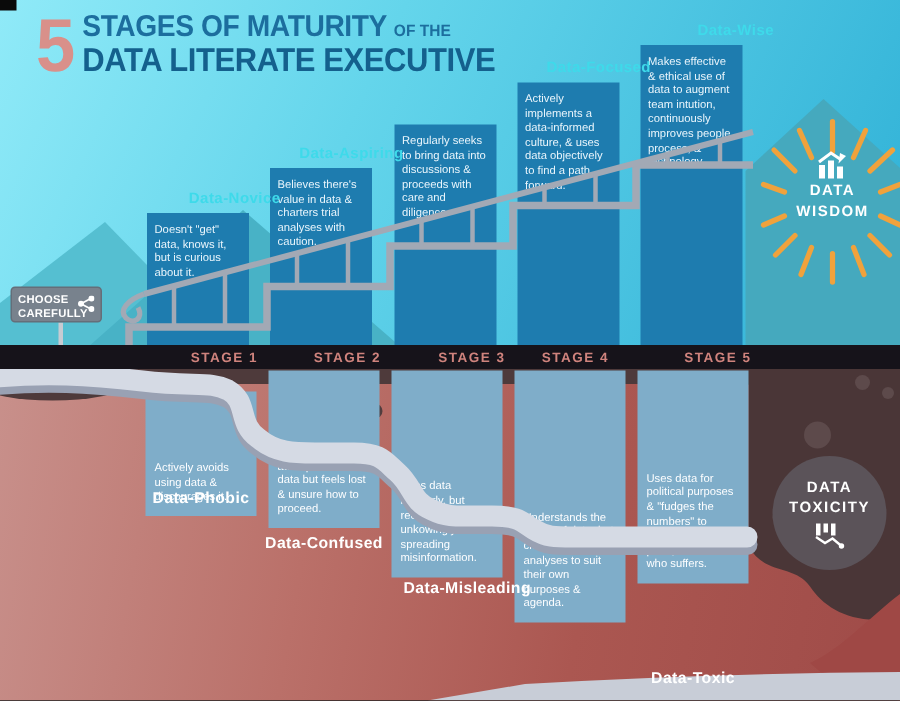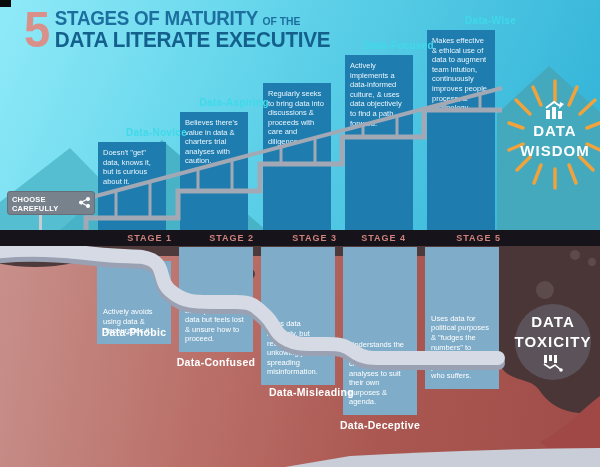--- a/index.html
+++ b/index.html
@@ -30,26 +30,26 @@
     color:var(--stage-label);letter-spacing:1px;}
   
   #under{left:0;top:246px;width:600px;height:221px;
     background:linear-gradient(100deg,#C8908B 0%,#BA7069 35%,#AB5751 65%,#9F4B48 100%);}
   .ubox{position:absolute;width:74px;background:var(--under-box-blue);
     display:flex;flex-direction:column;justify-content:flex-end;}
   .ubox .desc{padding:0 6px 8px 6px;font-size:7.5px;line-height:1.28;color:#FDFEFF;}
   .uname{position:absolute;width:112px;text-align:center;font-size:10.5px;font-weight:bold;
     color:#FFFFFF;letter-spacing:.3px;}
   
-  .badge-text{text-align:center;color:#fff;font-weight:bold;letter-spacing:1px;font-size:15px;line-height:1.35;}
+  .badge-text{text-align:center;color:#fff;font-weight:bold;letter-spacing:1px;font-size:10px;line-height:1.35;}
   #toxicity-badge{left:515px;top:304px;width:76px;height:76px;border-radius:50%;background:#5B5359;
     display:flex;flex-direction:column;align-items:center;justify-content:center;gap:2px;}
   #wisdom-badge{left:520px;top:100px;width:70px;height:66px;display:flex;flex-direction:column;align-items:center;gap:1px;}
   
-  #sign{left:7px;top:191px;width:88px;height:24px;background:#78828D;border:1px solid #656E79;border-radius:3px;
+  #sign{left:7px;top:191px;width:61px;height:24px;background:#78828D;border:1px solid #656E79;border-radius:3px;
     color:#fff;font-size:7.5px;font-weight:bold;line-height:1.2;padding:3px 4px;box-sizing:border-box;letter-spacing:.2px;}
   #sign .fork{position:absolute;right:4px;top:5px;}
   #sign-post{left:39px;top:215px;width:3px;height:16px;background:#C7CBD2;}
   #corner-mark{left:0;top:0;width:11px;height:7px;background:#0A0A0A;}
 </style>
 </head>
 <body>
 
 <div id="stage-canvas">
 
@@ -223,21 +223,21 @@
     <g fill="none" stroke-linecap="round">
       <path d="M -10 11 C 30 7, 60 9, 95 13 C 130 17, 140 13, 152 19 C 166 27, 158 41, 172 51 C 184 61, 196 61, 210 61 L 236 61 C 254 61, 256 66, 265 74 C 276 84, 274 93, 288 99 C 298 104, 306 103, 318 103 L 328 103 C 346 103, 348 107, 356 112 C 364 117, 370 117, 382 117 L 498 117" stroke="#99A1B3" stroke-width="14"></path>
       <path d="M -10 6 C 30 2, 60 4, 95 8 C 130 12, 140 8, 152 14 C 166 22, 158 36, 172 46 C 184 56, 196 56, 210 56 L 236 56 C 254 56, 256 61, 265 69 C 276 79, 274 88, 288 94 C 298 99, 306 98, 318 98 L 328 98 C 346 98, 348 102, 356 107 C 364 112, 370 112, 382 112 L 498 112" stroke="#D5DAE4" stroke-width="14"></path>
     </g>
     <path d="M285 221 L350 210 Q470 203 600 202 L600 221 Z" fill="#C8CDD7"></path>
   </svg>
 
   <div class="uname abs" style="left:160px;top:356px;">Data-Confused</div>
   <div class="uname abs" style="left:78px;top:326px;">Data-Phobic</div>
   <div class="uname abs" style="left:242px;top:386px;text-align:right;">Data-Misleading</div>
-  <div class="uname abs" style="left:324px;top:419px;">Data-Deceptive</div>
+  <div class="uname abs" style="left:406px;top:446px;">Data-Toxic</div>
 
   <div id="toxicity-badge" class="abs">
     <div class="badge-text">
       <div>DATA</div>
       <div>TOXICITY</div>
     </div>
     <svg width="26" height="18" viewBox="0 0 26 18">
       <g fill="#fff">
         <rect x="4" y="1" width="3" height="8"></rect>
         <rect x="9" y="1" width="3" height="6"></rect>

